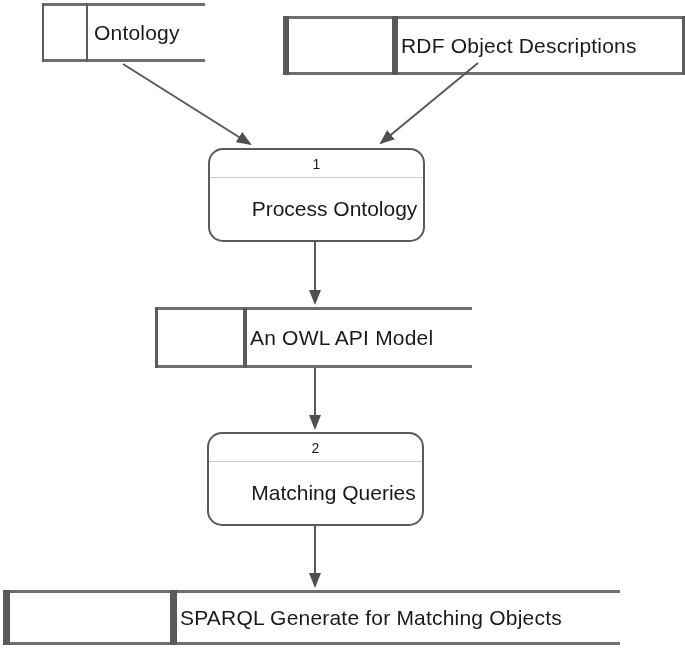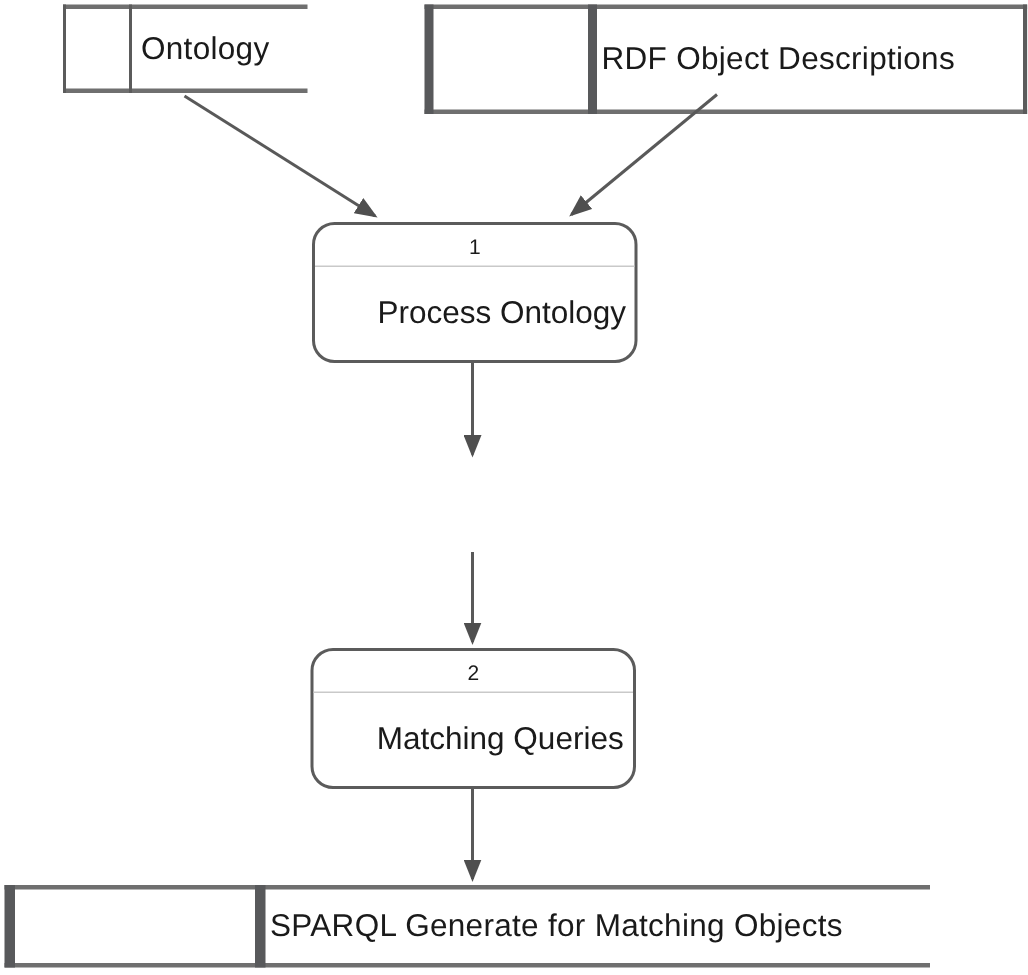--- a/index.html
+++ b/index.html
@@ -16,21 +16,21 @@
   .edge-divider{top:0;bottom:0;width:2px;}
   .edge-right{right:0;top:0;bottom:0;width:3px;}
   .store-label{
     position:absolute;top:0;bottom:0;display:flex;align-items:center;
     font-size:21px;white-space:nowrap;letter-spacing:0.2px;
   }
   #ontology-store{left:42px;top:3px;width:163px;height:59px;}
   #ontology-store .edge-divider{left:44px;}
   #ontology-store .store-label{left:52px;}
 
-  #rdf-store{left:283px;top:3px;width:402px;height:73px;}
+  #rdf-store{left:283px;top:16px;width:402px;height:59px;}
   #rdf-store .edge-left{width:6px;background:#58595b;}
   #rdf-store .edge-divider{left:109px;width:6px;background:#58595b;}
   #rdf-store .store-label{left:118px;}
 
   #owl-store{left:155px;top:307px;width:317px;height:61px;}
   #owl-store .edge-left{width:3px;}
   #owl-store .edge-divider{left:88px;width:4px;}
   #owl-store .store-label{left:95px;}
 
   #sparql-store{left:3px;top:590px;width:617px;height:55px;}
@@ -80,20 +80,27 @@
     <div class="edge edge-divider"></div>
     <div class="edge edge-right"></div>
     <div class="store-label">RDF Object Descriptions</div>
   </div>
 
   <div class="process" id="process-1">
     <div class="process-header">1</div>
     <div class="process-body">Process Ontology</div>
   </div>
 
+  <div class="store" id="owl-store">
+    <div class="edge edge-top"></div>
+    <div class="edge edge-bottom"></div>
+    <div class="edge edge-left"></div>
+    <div class="edge edge-divider"></div>
+    <div class="store-label">An OWL API Model</div>
+  </div>
 
   <div class="process" id="process-2">
     <div class="process-header">2</div>
     <div class="process-body">Matching Queries</div>
   </div>
 
   <div class="store" id="sparql-store">
     <div class="edge edge-top"></div>
     <div class="edge edge-bottom"></div>
     <div class="edge edge-left"></div>

